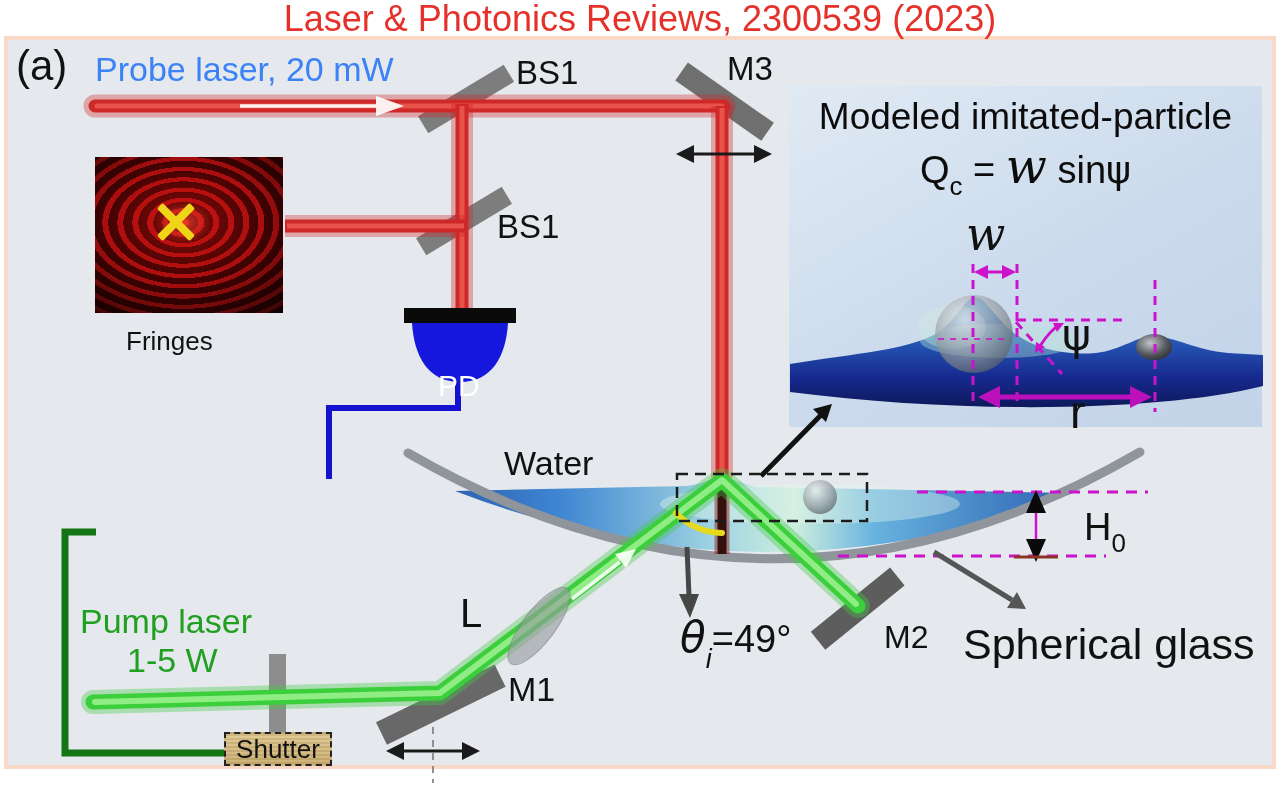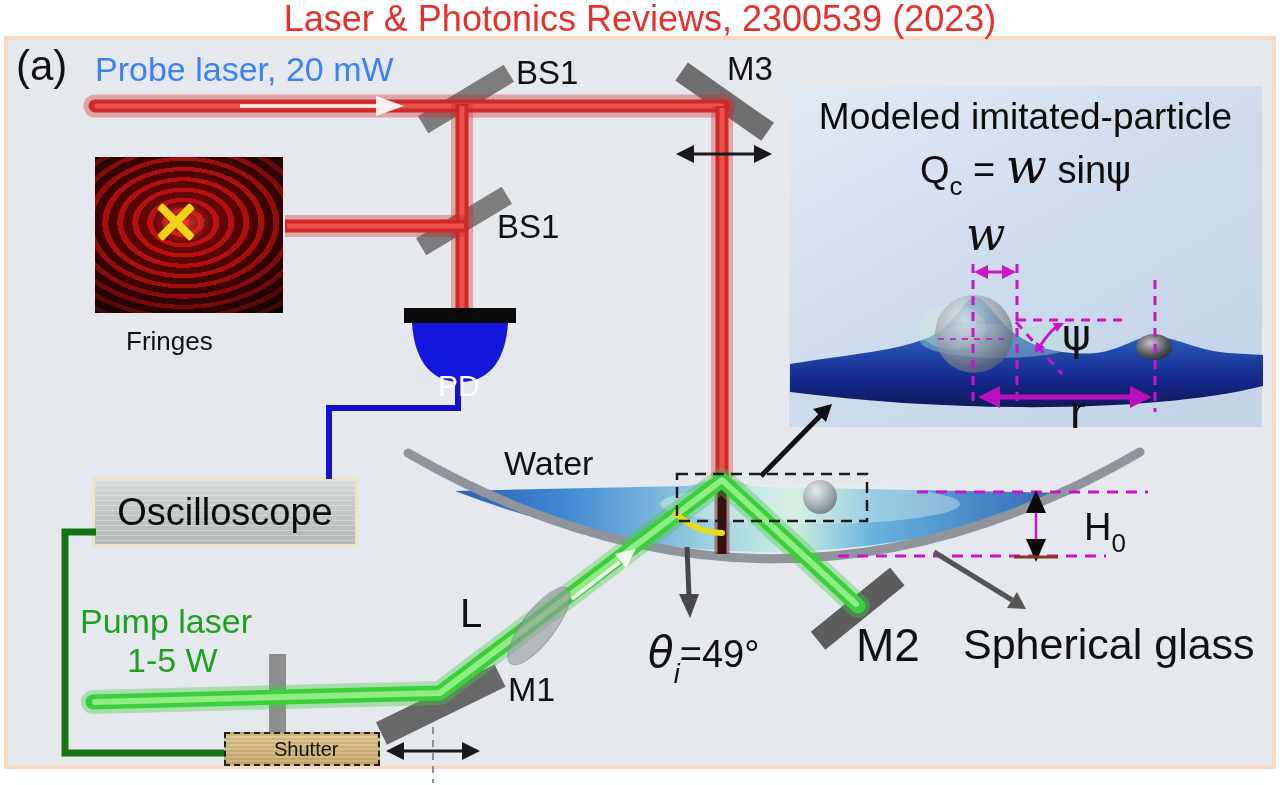--- a/index.html
+++ b/index.html
@@ -19,21 +19,21 @@
         background:
           repeating-linear-gradient(180deg, rgba(255,255,255,.28) 0 1px, rgba(0,0,0,0) 1px 5px),
           linear-gradient(180deg,#d8dcdd 0%,#c3c8c9 45%,#b2b7b8 100%);
         display:flex;align-items:center;justify-content:center;
         font-size:38px;color:#0a0a0a;z-index:1;}
   .shutter-label{position:absolute;left:224px;top:732px;width:104px;height:30px;z-index:3;
         border:2px dashed #222;
         background:
           repeating-linear-gradient(0deg, rgba(120,95,40,.18) 0 2px, rgba(0,0,0,0) 2px 4px),
           linear-gradient(180deg,#e2cb97 0%,#cdb277 100%);
-        display:flex;align-items:center;font-size:20px;color:#111;padding-left:48px;}
+        display:flex;align-items:center;justify-content:center;font-size:26px;color:#111;}
   svg.overlay{position:absolute;left:0;top:0;z-index:2;}
   .lbl{position:absolute;z-index:4;white-space:nowrap;color:#111;line-height:1.05;}
   .red-t{color:#3b82f6;}
   .green-t{color:#20a020;}
   .white-t{color:#fff;}
   .title{position:absolute;left:0;top:-2px;width:100%;text-align:center;font-size:36px;
          color:#e4322b;z-index:4;}
   .inset-title{position:absolute;left:789px;top:96px;width:473px;text-align:center;
          font-size:37px;z-index:4;color:#0c0c0c;}
   .equation{position:absolute;left:789px;top:138px;width:473px;text-align:center;z-index:4;
@@ -50,23 +50,20 @@
   <div class="title">Laser &amp; Photonics Reviews, 2300539 (2023)</div>
 
   <div class="main-panel"></div>
   <div class="inset-panel"></div>
 
   <div class="fringes-box">
     <div class="xbar" style="transform:rotate(45deg);"></div>
     <div class="xbar" style="transform:rotate(-45deg);"></div>
   </div>
 
-  <div class="oscilloscope">
-    <span>Oscilloscope</span>
-  </div>
 
   <div class="shutter-label">
     <span>Shutter</span>
   </div>
 
   <svg class="overlay" width="1280" height="785" viewBox="0 0 1280 785">
     <defs>
       <radialGradient id="pg1" cx="38%" cy="32%" r="75%">
         <stop offset="0%" stop-color="#eceef0"></stop>
           <stop offset="55%" stop-color="#9aa2a8"></stop>
@@ -242,24 +239,24 @@
   <div class="lbl" style="left:516px;top:56px;font-size:33px;">BS1</div>
   <div class="lbl" style="left:727px;top:52px;font-size:33px;">M3</div>
   <div class="lbl" style="left:497px;top:210px;font-size:33px;">BS1</div>
   <div class="lbl" style="left:126px;top:328px;font-size:26px;">Fringes</div>
   <div class="lbl white-t" style="left:438px;top:328px;font-size:30px;margin-top:42px;">PD</div>
   <div class="lbl green-t" style="left:80px;top:604px;font-size:34px;">Pump laser</div>
   <div class="lbl green-t" style="left:127px;top:643px;font-size:34px;">1-5 W</div>
   <div class="lbl" style="left:508px;top:672px;font-size:34px;">M1</div>
   <div class="lbl" style="left:460px;top:592px;font-size:40px;">L</div>
   <div class="lbl" style="left:504px;top:446px;font-size:34px;">Water</div>
-  <div class="lbl" style="left:648px;top:616px;margin-top:15px;">
+  <div class="lbl" style="left:680px;top:616px;">
     <span class="greek" style="font-style:italic;font-size:42px;">θ</span><span style="font-size:27px;vertical-align:-16px;font-style:italic;">i</span><span style="font-size:38px;">=49°</span>
   </div>
-  <div class="lbl" style="left:856px;top:621px;font-size:46px;">M2</div>
+  <div class="lbl" style="left:884px;top:621px;font-size:32px;">M2</div>
   <div class="lbl" style="left:1084px;top:508px;">
     <span style="font-size:38px;">H</span><span class="sub">0</span>
   </div>
   <div class="lbl" style="left:963px;top:622px;font-size:43px;">Spherical glass</div>
 
   <div class="inset-title">Modeled imitated-particle</div>
   <div class="equation">
     <span>Q</span><span class="sub">c</span><span> = </span><span class="script-w">w</span><span> sin</span><span class="greek">ψ</span>
   </div>
   <div class="lbl script-w" style="left:966px;top:210px;font-size:46px;z-index:4;">w</div>

